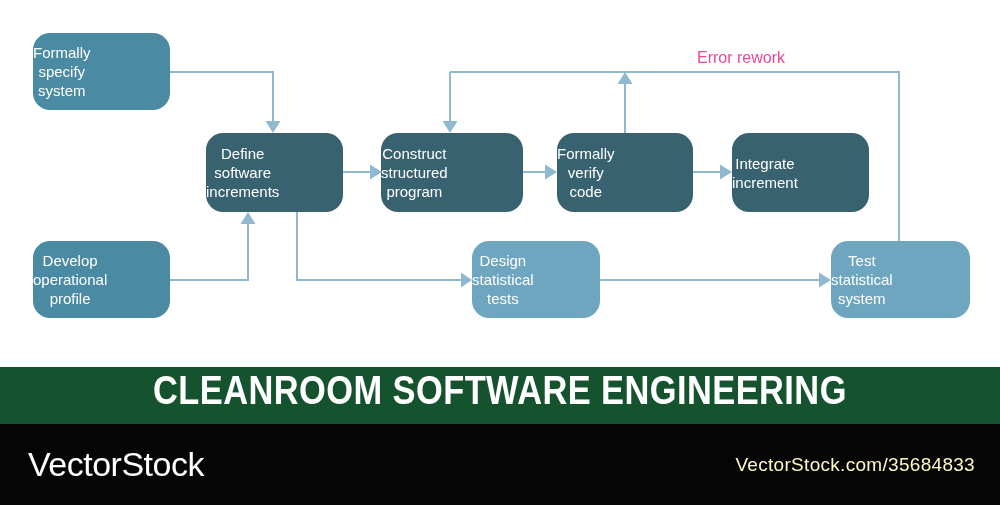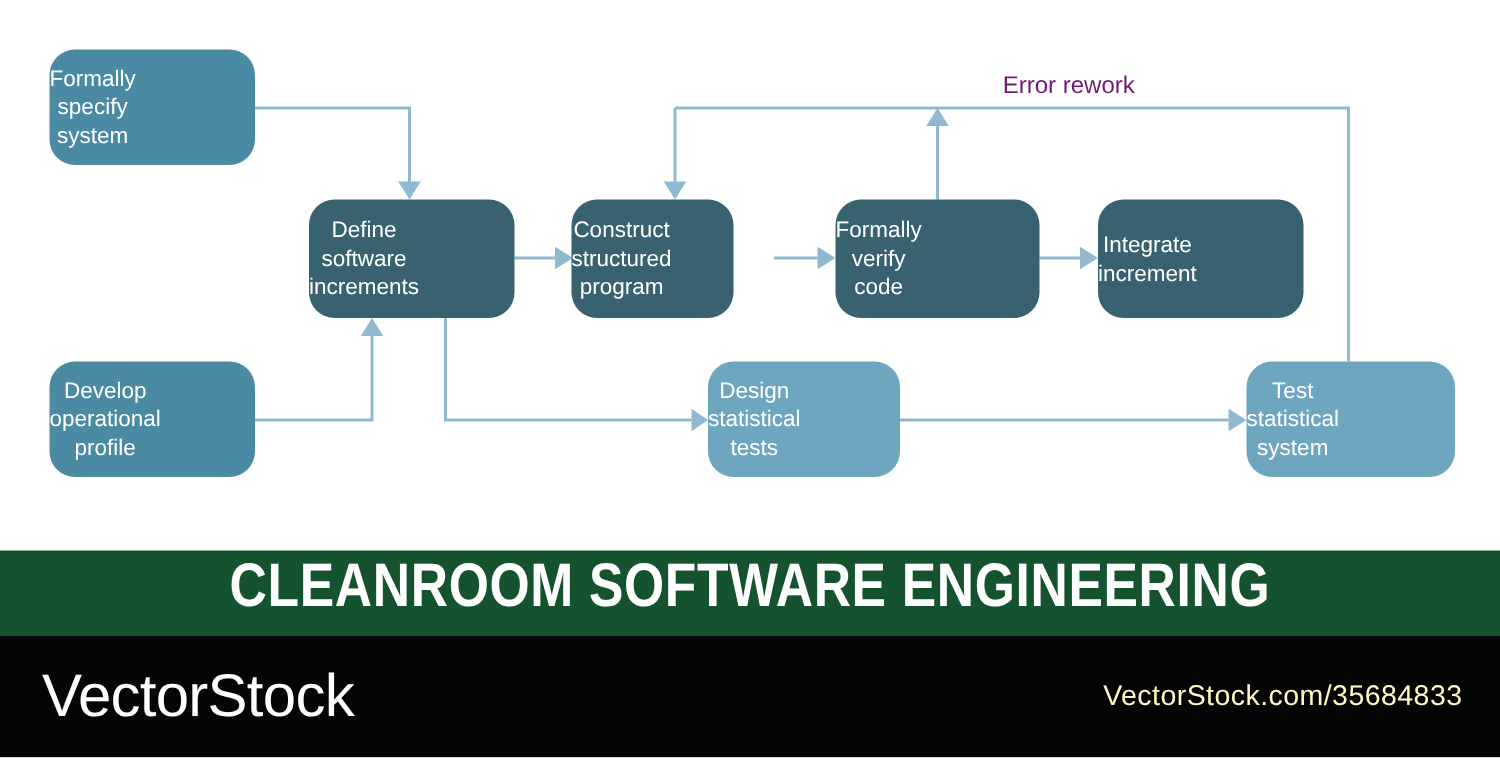--- a/index.html
+++ b/index.html
@@ -12,43 +12,43 @@
     position:absolute;border-radius:17px;color:#ffffff;
     display:flex;align-items:center;text-align:center;
     font-size:15px;line-height:19px;white-space:pre-line;
   }
   .tone-medium{background:#4a8aa3;}
   .tone-dark{background:#386270;}
   .tone-light{background:#6fa6bf;}
   .b1{left:33px;top:33px;width:137px;height:77px;}
   .b2{left:33px;top:241px;width:137px;height:77px;}
   .b3{left:206px;top:133px;width:137px;height:79px;}
-  .b4{left:381px;top:133px;width:108px;height:79px;}
+  .b4{left:381px;top:133px;width:142px;height:79px;}
   .b5{left:557px;top:133px;width:136px;height:79px;}
   .b6{left:732px;top:133px;width:137px;height:79px;}
   .b7{left:472px;top:241px;width:128px;height:77px;}
   .b8{left:831px;top:241px;width:139px;height:77px;}
   .annotation{
-    position:absolute;left:640px;top:49px;width:145px;text-align:center;
-    font-size:16px;color:#701a75;
+    position:absolute;left:640px;top:49px;width:145px;text-align:right;
+    font-size:16px;color:#ec4899;
   }
   .title-bar{
     position:absolute;left:0;top:367px;width:1000px;height:57px;
     background:#14532d;display:flex;align-items:flex-start;justify-content:center;
   }
   .title-text{
     color:#ffffff;font-size:41px;font-weight:700;letter-spacing:.5px;
     display:inline-block;transform:scaleX(.84);white-space:nowrap;
   }
   .footer{
     position:absolute;left:0;top:424px;width:1000px;height:81px;background:#050505;
     display:flex;align-items:center;justify-content:space-between;
     box-sizing:border-box;padding:0 25px 0 28px;
   }
-  .footer-logo{color:#ffffff;font-size:40px;font-weight:500;letter-spacing:-.5px;}
+  .footer-logo{color:#ffffff;font-size:34px;font-weight:500;letter-spacing:-.5px;}
   .footer-url{color:#fef9c3;font-size:19px;font-weight:500;letter-spacing:.3px;}
 </style>
 </head>
 <body>
 
 <div class="canvas">
 
   <svg class="connectors" viewBox="0 0 1000 360" fill="none" stroke="#90b8ce" stroke-width="2">
     <g>
       <path d="M170 72 H273 V122"></path>

